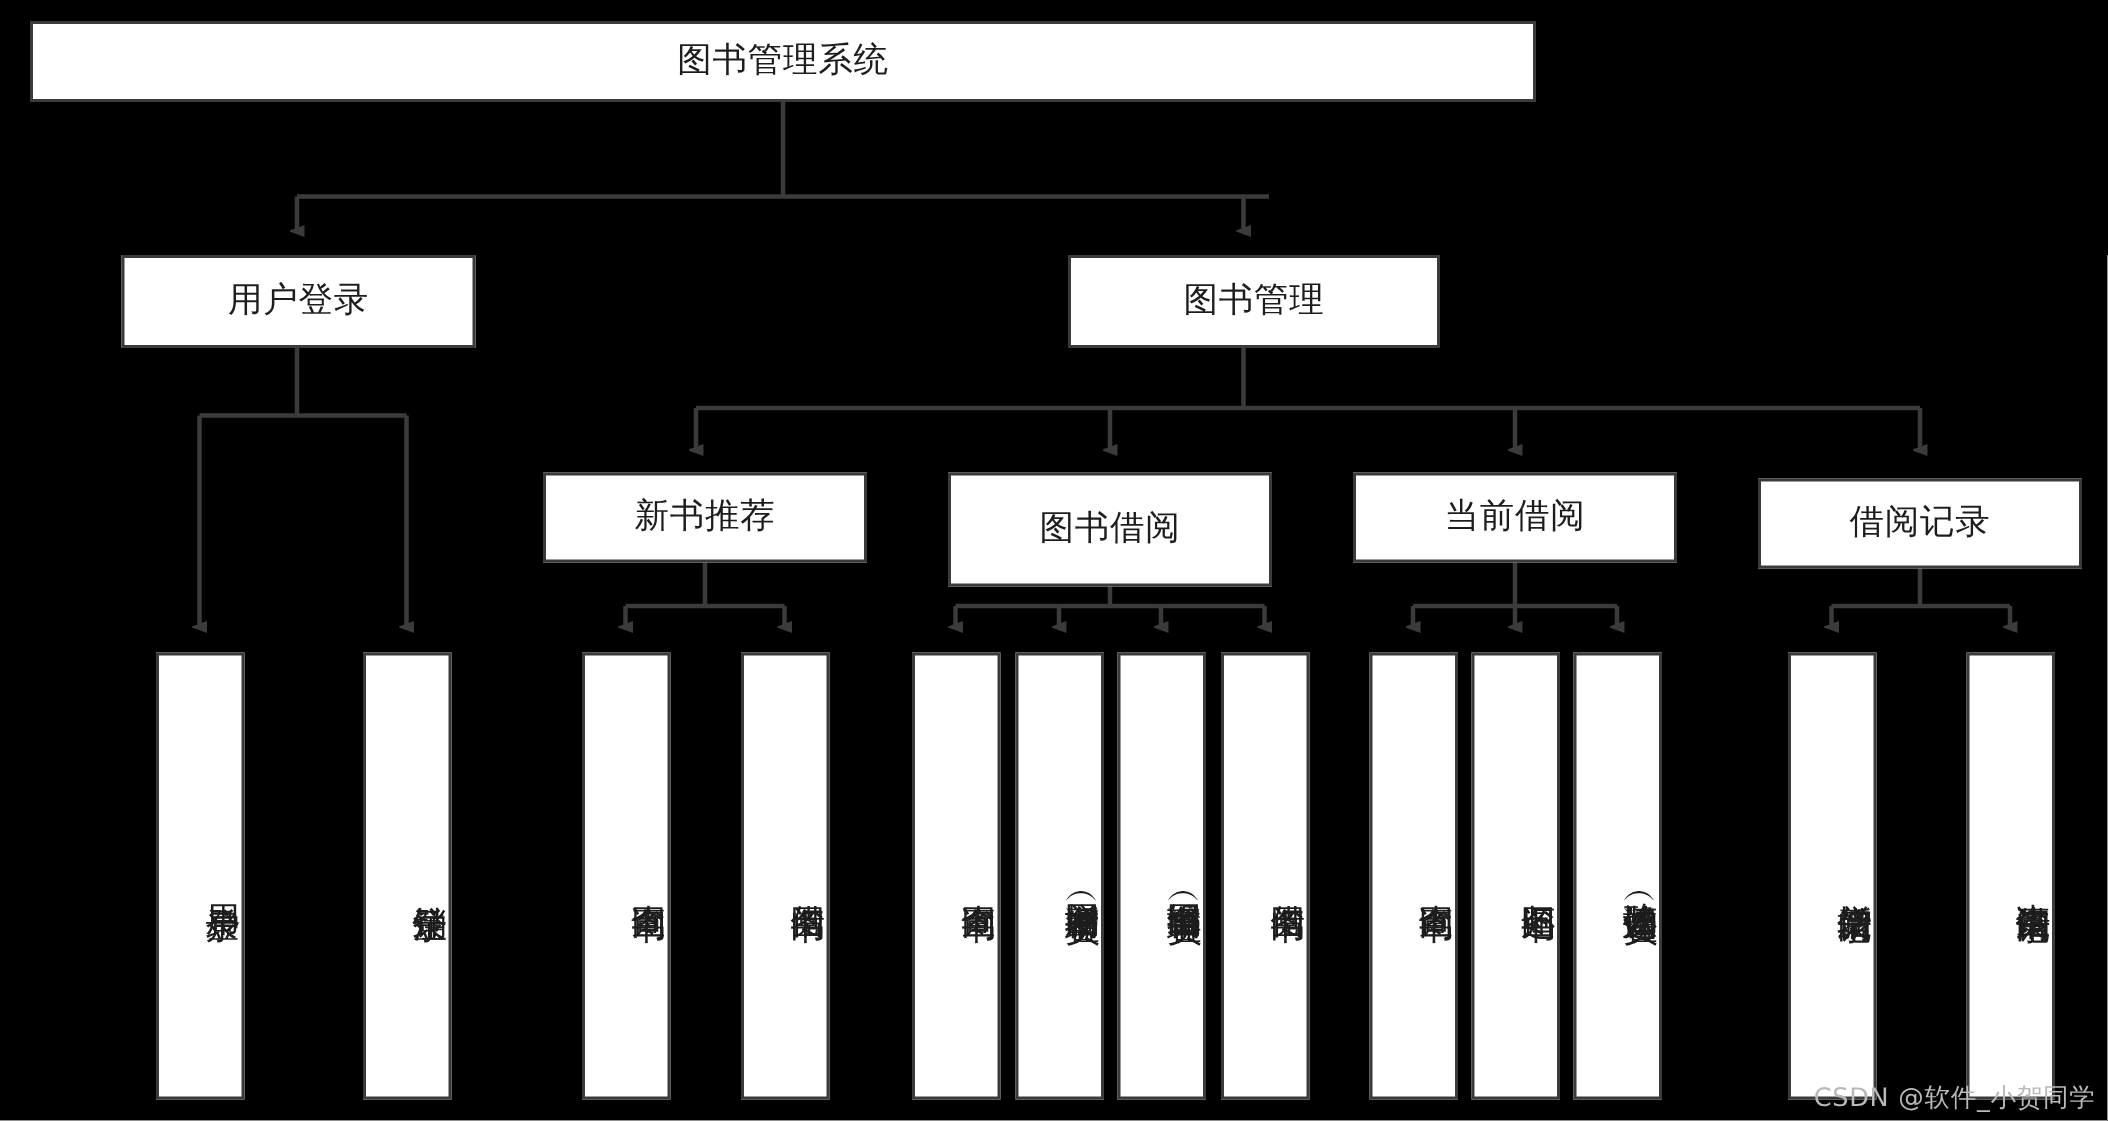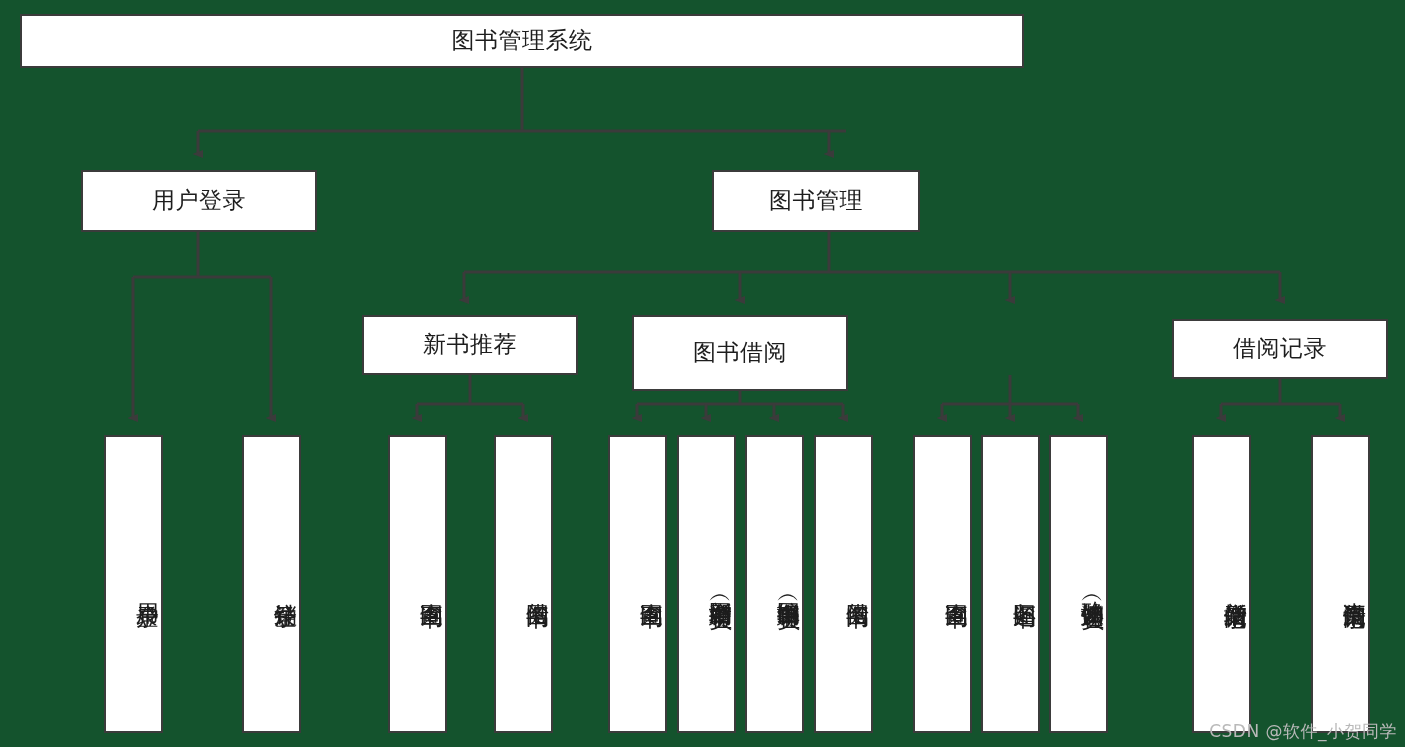--- a/index.html
+++ b/index.html
@@ -7,21 +7,21 @@
     padding: 0;
     background: #ffffff;
   }
   body {
     font-family: "DejaVu Sans", "Liberation Sans", sans-serif;
   }
   #canvas {
     position: relative;
     width: 1405px;
     height: 747px;
-    background: #14532d;
+    background: #000000;
     overflow: hidden;
   }
   svg#connectors {
     position: absolute;
     left: 0;
     top: 0;
     width: 1405px;
     height: 747px;
     pointer-events: none;
   }
@@ -120,29 +120,32 @@
     </g>
   </svg>
 
   <div class="node horiz" style="left:20px; top:14px; width:1004px; height:54px;">
     <span>图书管理系统</span>
   </div>
 
   <div class="node horiz" style="left:81px; top:170px; width:236px; height:62px;">
     <span>用户登录</span>
   </div>
-  <div class="node horiz" style="left:712px; top:170px; width:208px; height:62px;">
+  <div class="node horiz" style="left:712px; top:170px; width:248px; height:62px;">
     <span>图书管理</span>
   </div>
 
   <div class="node horiz" style="left:362px; top:315px; width:216px; height:60px;align-items:center;">
     <span>新书推荐</span>
   </div>
   <div class="node horiz" style="left:632px; top:315px; width:216px; height:76px;">
     <span>图书借阅</span>
+  </div>
+  <div class="node horiz" style="left:902px; top:315px; width:216px; height:60px;">
+    <span>当前借阅</span>
   </div>
   <div class="node horiz" style="left:1172px; top:319px; width:216px; height:60px;">
     <span>借阅记录</span>
   </div>
 
   <div class="node vert" style="left:104px; top:435px; width:59px; height:298px;">
     <span class="vlabel">用户登录</span>
   </div>
   <div class="node vert" style="left:242px; top:435px; width:59px; height:298px;">
     <span class="vlabel">注销登录</span>

